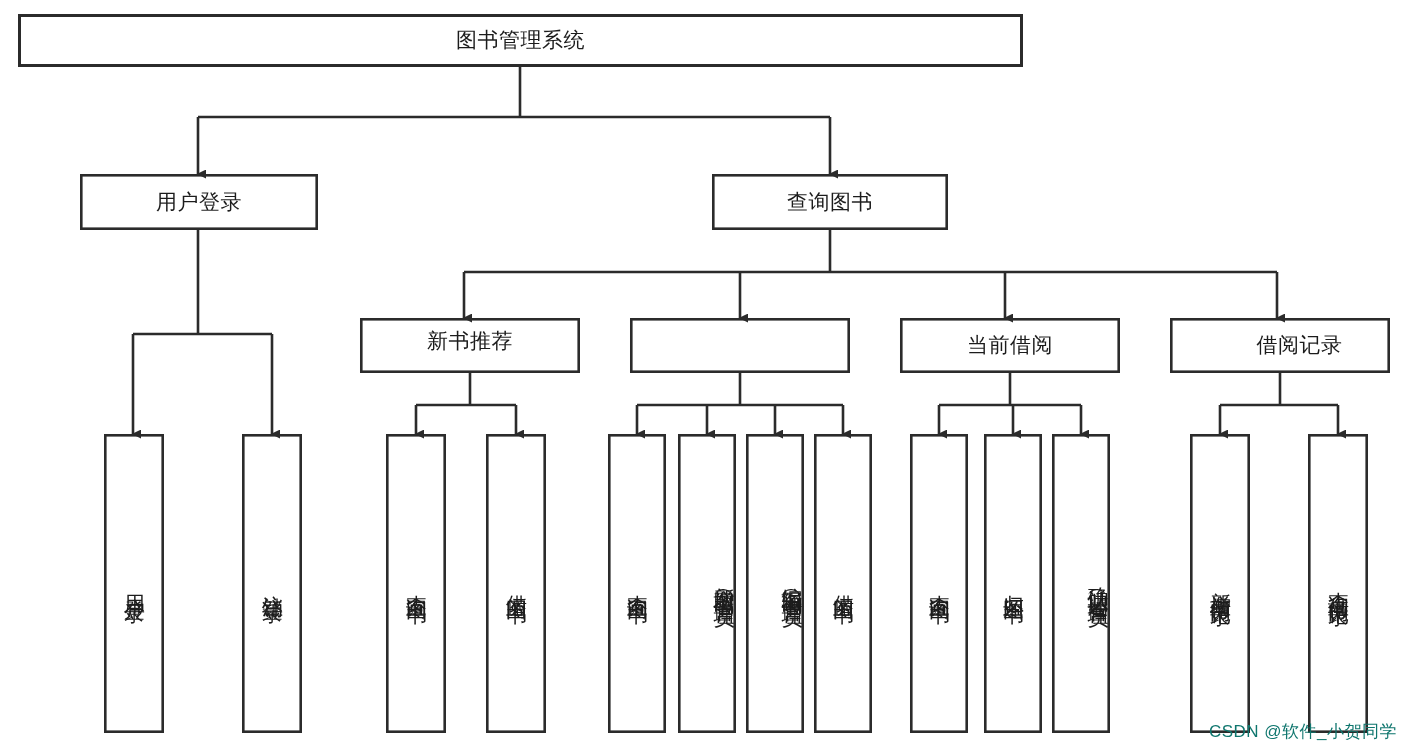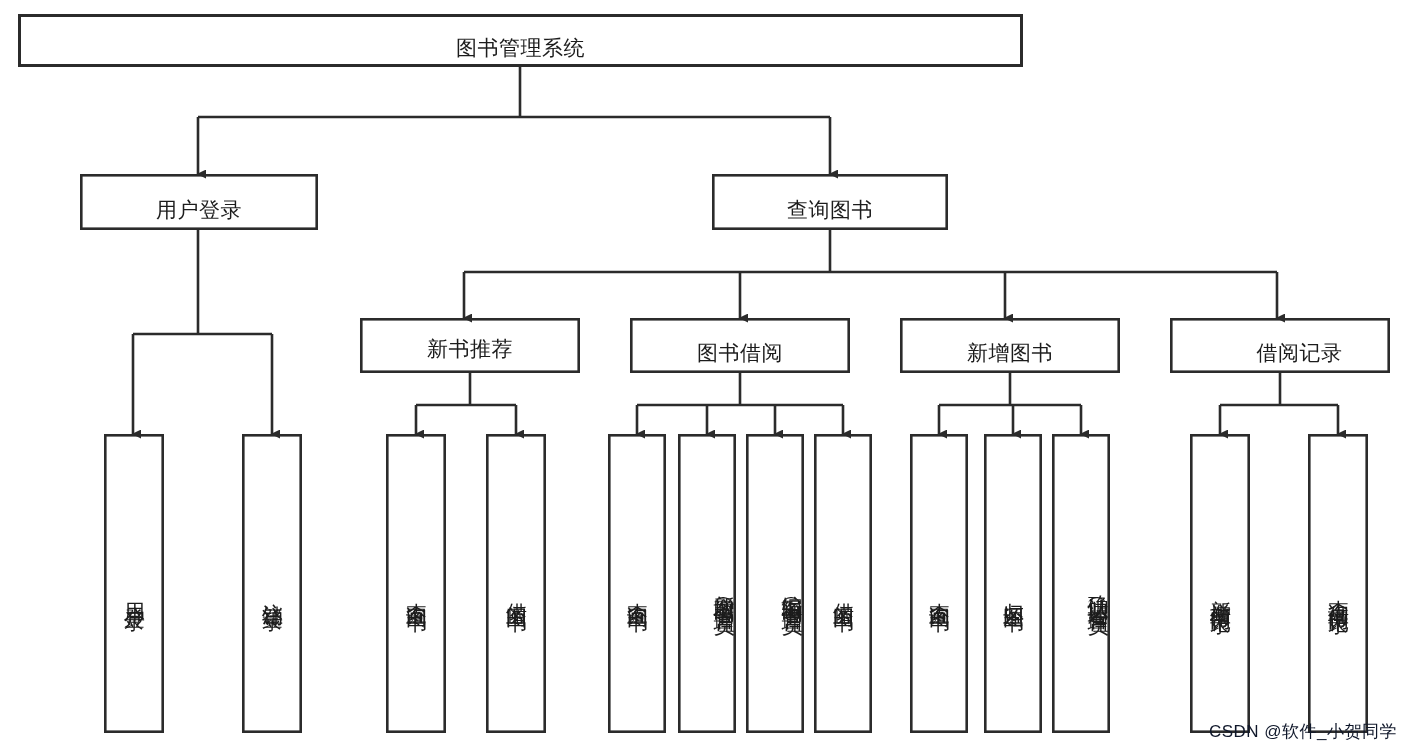--- a/index.html
+++ b/index.html
@@ -28,34 +28,33 @@
     position: absolute;
     display: flex;
     align-items: center;
     justify-content: center;
     color: #1c1c1c;
     font-size: 21px;
     letter-spacing: 0.5px;
     line-height: 1.18;
     pointer-events: none;
     white-space: nowrap;
-    margin-top: 8px;
   }
   .node-label.vertical {
     writing-mode: vertical-rl;
     text-orientation: upright;
     letter-spacing: 3px;
     white-space: normal;
   }
   .watermark {
     position: absolute;
     right: 8px;
     bottom: 4px;
     font-size: 17px;
-    color: #0f172a;
+    color: #0f766e;
     letter-spacing: 0.5px;
     white-space: nowrap;
   }
 </style>
 </head>
 <body>
 
 <div id="canvas">
 
   <svg id="diagram-svg" viewBox="0 0 1405 747" xmlns="http://www.w3.org/2000/svg">
@@ -122,22 +121,21 @@
         <line x1="1338" y1="405" x2="1338" y2="434" stroke="#2b2b2b" stroke-width="2.6" marker-end="url(#arrowhead)"></line>
       </g>
   </svg>
 
   <div class="node-label" style="left:18px; top:14px; width:1005px; height:53px;">图书管理系统</div>
 
   <div class="node-label" style="left:80px; top:174px; width:238px; height:56px;">用户登录</div>
   <div class="node-label" style="left:712px; top:174px; width:236px; height:56px;">查询图书</div>
 
   <div class="node-label" style="left:360px; top:318px; width:220px; height:47px;">新书推荐</div>
-  <div class="node-label" style="left:630px; top:318px; width:220px; height:55px;">图书借阅</div>
-  <div class="node-label" style="left:900px; top:318px; width:220px; height:55px;">新增图书</div>
+  <div class="node-label" style="left:900px; top:318px; width:220px; height:55px;">当前借阅</div>
   <div class="node-label" style="left:1170px; top:318px; width:259px; height:55px;">借阅记录</div>
 
   <div class="node-label vertical" style="left:104px; top:434px; width:60px; height:299px;">用户登录</div>
   <div class="node-label vertical" style="left:242px; top:434px; width:60px; height:299px;">注销登录</div>
   <div class="node-label vertical" style="left:386px; top:434px; width:60px; height:299px;">查询图书</div>
   <div class="node-label vertical" style="left:486px; top:434px; width:60px; height:299px;">借阅图书</div>
   <div class="node-label vertical" style="left:608px; top:434px; width:58px; height:299px;">查询图书</div>
   <div class="node-label vertical" style="left:678px; top:434px; width:58px; height:299px; align-items:flex-start;">新增图书（管理员）</div>
   <div class="node-label vertical" style="left:746px; top:434px; width:58px; height:299px; align-items:flex-start;">编辑图书（管理员）</div>
   <div class="node-label vertical" style="left:814px; top:434px; width:58px; height:299px;">借阅图书</div>

